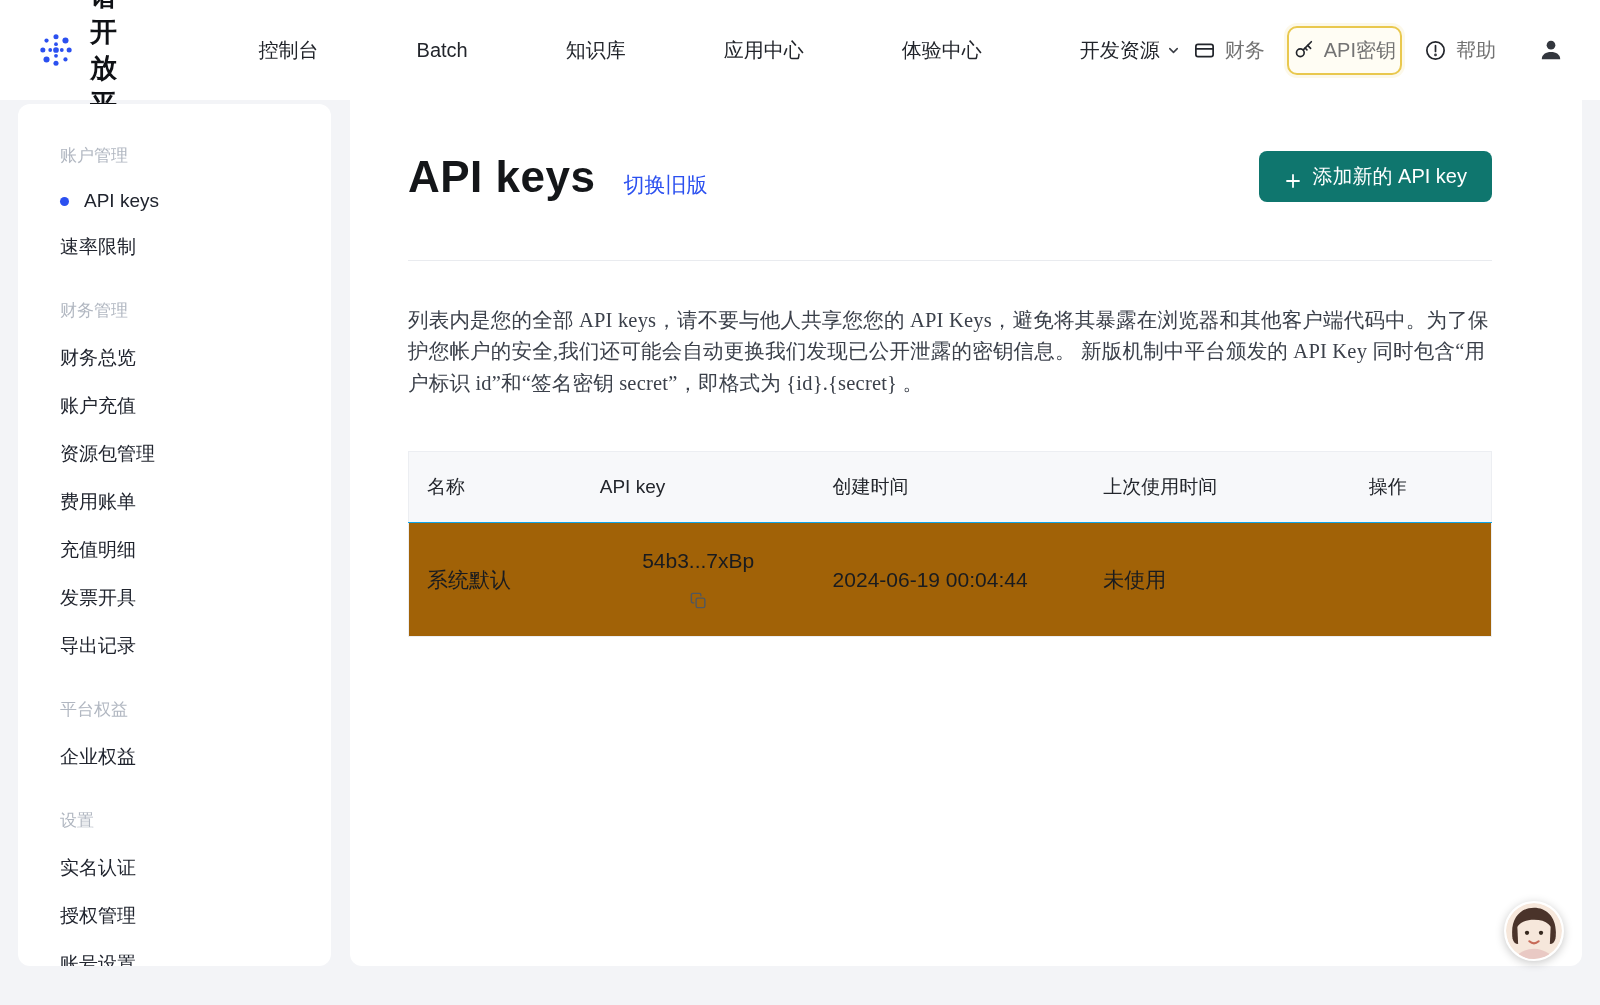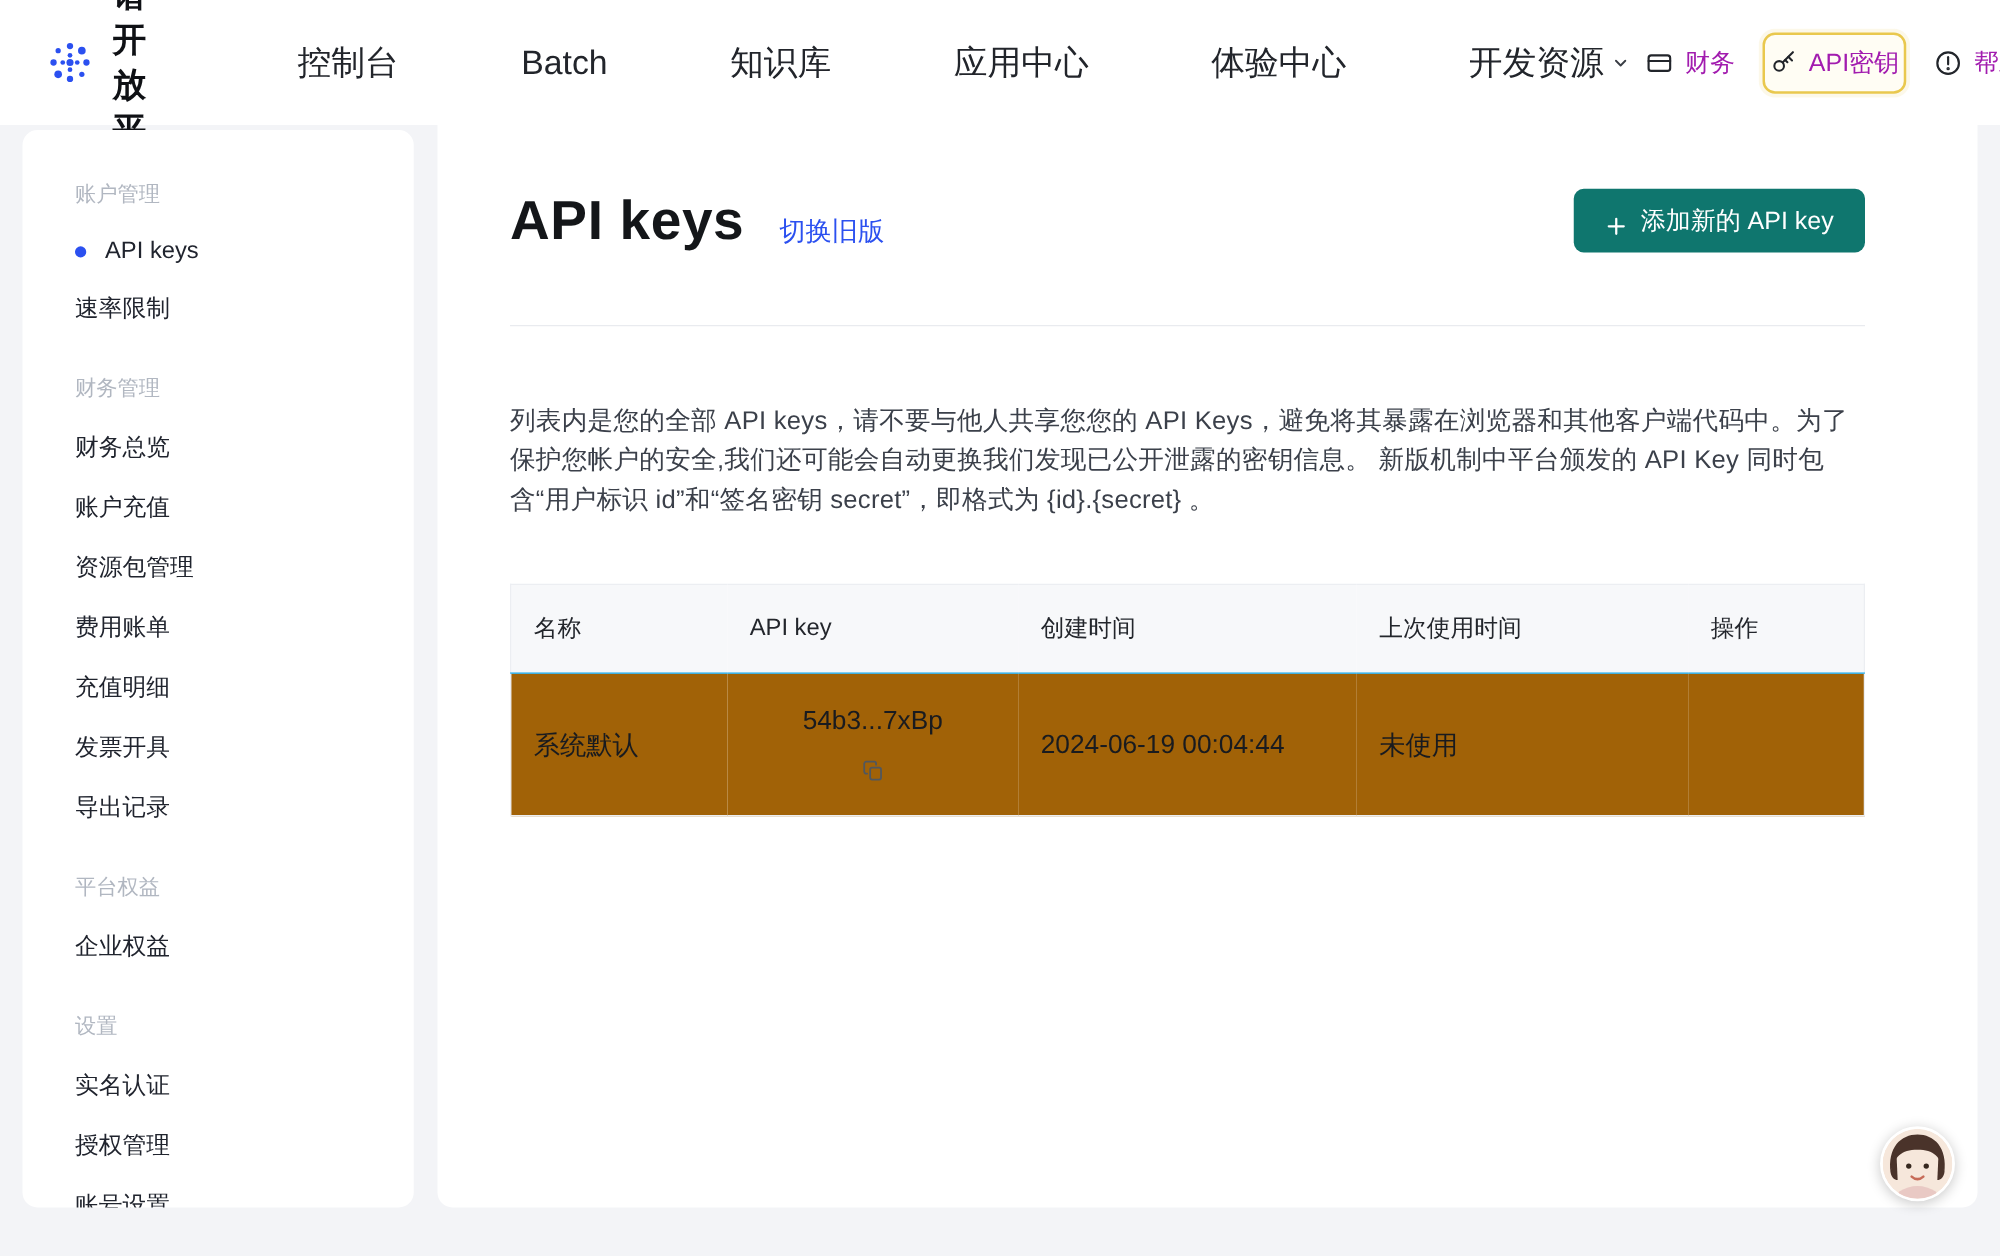--- a/index.html
+++ b/index.html
@@ -16,27 +16,27 @@
   .header {
     position: absolute; top: 0; left: 0; width: 1600px; height: 100px;
     background: #ffffff;
     display: flex; align-items: center;
     padding: 0 36px;
   }
   .brand { display: flex; align-items: center; gap: 14px; cursor: pointer; }
   .brand-name { font-size: 27px; font-weight: 700; color: #0f1115; letter-spacing: 1px; }
   .nav { display: flex; align-items: center; gap: 50px; margin-left: 72px; }
   .nav-item {
-    font-size: 27px; color: #22252b; cursor: pointer; text-decoration: none;
+    font-size: 20px; color: #22252b; cursor: pointer; text-decoration: none;
     display: flex; align-items: center; gap: 6px; white-space: nowrap; margin-left: 48px;
   }
   .header-right { margin-left: auto; display: flex; align-items: center; gap: 10px; }
   .header-link {
     display: flex; align-items: center; gap: 9px;
-    font-size: 20px; color: #a21caf; cursor: pointer; text-decoration: none;
+    font-size: 20px; color: #737373; cursor: pointer; text-decoration: none;
     padding: 10px 12px; white-space: nowrap;
   }
   .api-key-pill {
     border: 2px solid #e9c84e;
     background: #fffdf4;
     border-radius: 10px;
     padding: 9px 4px;
     box-shadow: 0 0 0 3px rgba(233,200,78,0.12);
   }
   .user-btn { margin-left: 20px; cursor: pointer; display: flex; align-items: center; }
@@ -75,23 +75,24 @@
   .add-btn {
     margin-left: auto;
     background: #0f766e; color: #ffffff; border: none; border-radius: 8px;
     font-size: 20px; font-family: inherit;
     padding: 12px 25px;
     display: flex; align-items: flex-end; gap: 11px;
     cursor: pointer;
   }
   .divider { border: none; border-top: 1px solid #e9ebef; margin-top: 58px; }
   .desc {
-    margin-top: 60px;
+    margin-top: 44px;
     font-size: 20.5px; line-height: 1.53; color: #3b404a;
     letter-spacing: 0.2px;
+    font-family: Liberation Serif, serif;
   }
 
   
   .key-table {
     margin-top: 52px; width: 100%;
     border-collapse: collapse; table-layout: fixed;
     border: 1px solid #eceef2;
     padding-left: 10px;
   }
   .key-table th {

